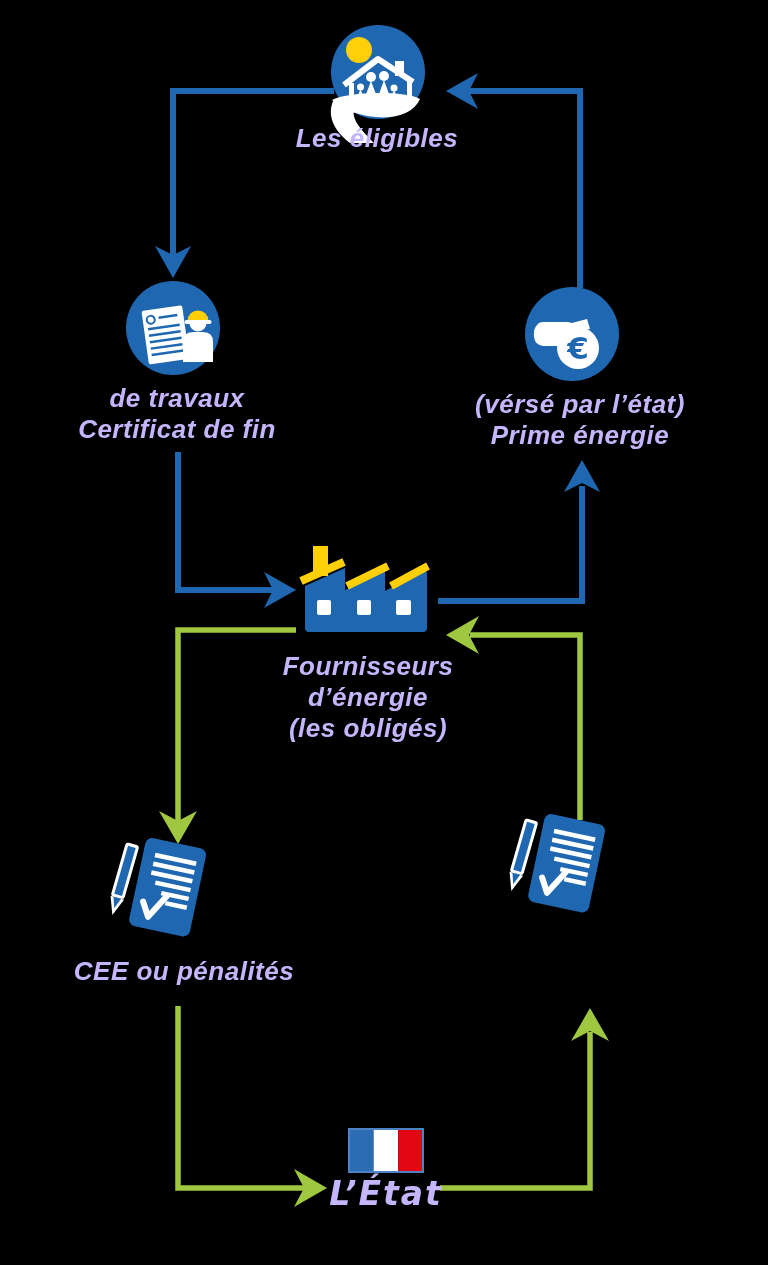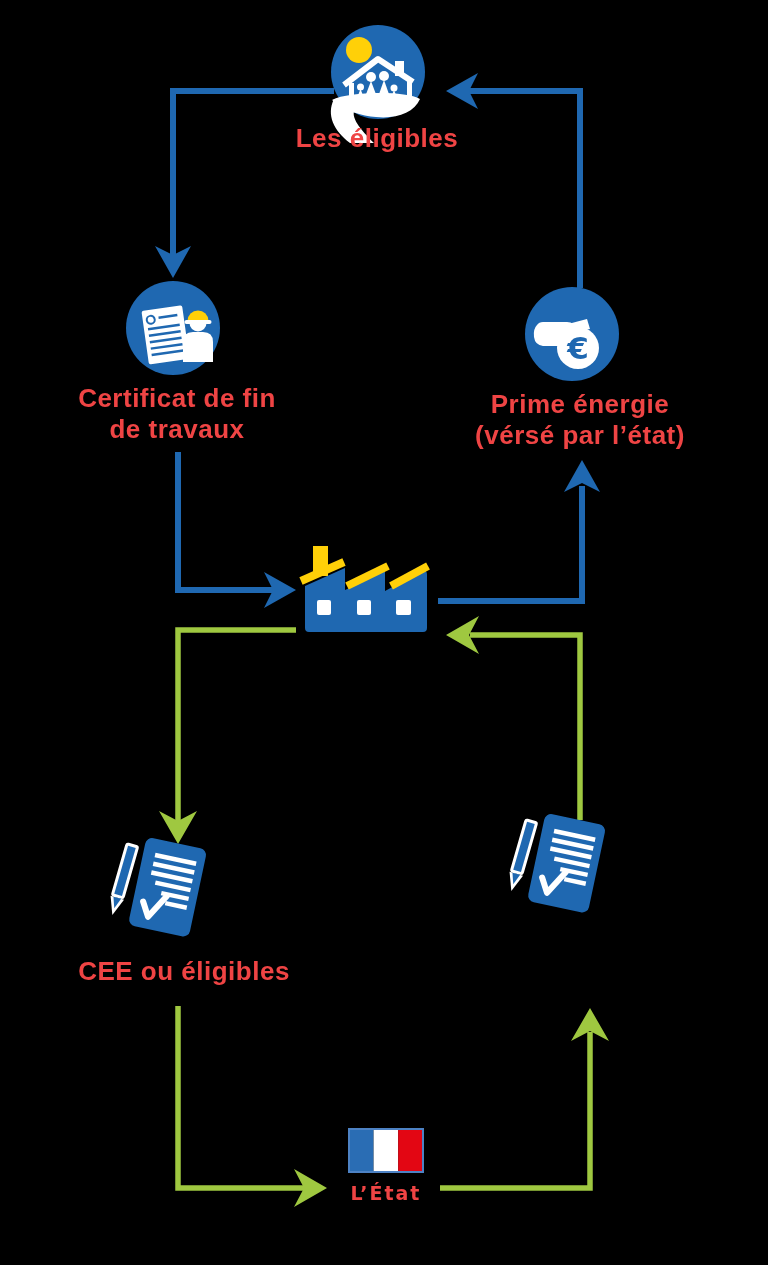--- a/index.html
+++ b/index.html
@@ -1,23 +1,23 @@
 <!DOCTYPE html>
 <html><head>
 <meta charset="utf-8">
 <style>
   html,body{margin:0;padding:0;background:#000;}
   .canvas{position:relative;width:768px;height:1265px;background:#000;overflow:hidden;
           font-family:"Liberation Sans",sans-serif;}
   .arrows{position:absolute;left:0;top:0;width:768px;height:1265px;}
   .icon{position:absolute;overflow:visible;}
-  .label{position:absolute;text-align:center;font-weight:bold;color:#ef4444;
-         font-size:26px;line-height:31px;letter-spacing:.5px;}
+  .label{position:absolute;text-align:center;font-weight:bold;color:#c4b5fd;
+         font-size:26px;line-height:31px;letter-spacing:.5px;font-style:italic;}
   .label-etat{font-family:"DejaVu Sans","Liberation Sans",sans-serif;
-              font-size:19px;letter-spacing:2px;}
+              font-size:33px;letter-spacing:2px;}
 </style>
 </head>
 <body>
 
 <div class="canvas">
 
   <svg class="arrows" viewBox="0 0 768 1265">
 
     <g stroke="#1f68b1" fill="#1f68b1">
       <path d="M334 91 H173 V256" stroke-width="6" fill="none"></path>
@@ -87,67 +87,72 @@
       <line x1="24" y1="60" x2="56" y2="60" stroke="#1f68b1" stroke-width="2.5"></line>
       <line x1="24" y1="66.5" x2="56" y2="66.5" stroke="#1f68b1" stroke-width="2.5"></line>
       <line x1="24" y1="73" x2="56" y2="73" stroke="#1f68b1" stroke-width="2.5"></line>
     </g>
     <circle cx="73" cy="43" r="8.5" fill="#fff"></circle>
     <path d="M58 82 V62 Q58 52 68 52 L78 52 Q88 52 88 62 V82 Z" fill="#fff"></path>
     <path d="M62.5 41 A10.5 10.5 0 0 1 83.5 41 Z" fill="#ffd008"></path>
     <rect x="59.5" y="40" width="27" height="4" rx="2" fill="#fff"></rect>
   </svg>
   <div class="label" style="left:27px;top:383px;width:300px">
+    <div>de travaux</div>
     <div>Certificat de fin</div>
-    <div>de travaux</div>
   </div>
 
   <svg class="icon" style="left:523px;top:285px" width="98" height="98" viewBox="0 0 98 98">
     <circle cx="49" cy="49" r="47" fill="#1f68b1"></circle>
     <circle cx="55" cy="63" r="21" fill="#fff"></circle>
     <polygon points="45,39 64,34 67,44 48,48" fill="#fff"></polygon>
     <path d="M14 40 Q10 44 11 52 Q12 60 20 61 L44 61 Q52 60 52 53 L52 44 Q52 37 44 37 L20 37 Q16 37 14 40 Z" fill="#fff"></path>
     <text x="55" y="74" text-anchor="middle" font-size="31" font-weight="bold" font-family="DejaVu Sans, sans-serif" fill="#1f68b1">€</text>
   </svg>
   <div class="label" style="left:428px;top:389px;width:304px">
+    <div>(vérsé par l’état)</div>
     <div>Prime énergie</div>
-    <div>(vérsé par l’état)</div>
   </div>
 
   <svg class="icon" style="left:301px;top:545px" width="128" height="90" viewBox="0 0 128 90">
     <rect x="12" y="1" width="15" height="30" fill="#ffd008"></rect>
     <path d="M4 41 L44 23 L44 45 L84 26 L84 46 L121 26 Q126 24 126 30 L126 83 Q126 87 122 87 L8 87 Q4 87 4 83 Z" fill="#1f68b1"></path>
     <line x1="0" y1="36" x2="43" y2="17" stroke="#ffd008" stroke-width="8"></line>
     <line x1="46" y1="41" x2="87" y2="21" stroke="#ffd008" stroke-width="8"></line>
     <line x1="90" y1="41" x2="127" y2="21" stroke="#ffd008" stroke-width="8"></line>
     <rect x="16" y="55" width="14" height="15" rx="2" fill="#fff"></rect>
     <rect x="56" y="55" width="14" height="15" rx="2" fill="#fff"></rect>
     <rect x="95" y="55" width="15" height="15" rx="2" fill="#fff"></rect>
   </svg>
+  <div class="label" style="left:218px;top:651px;width:300px">
+    <div>Fournisseurs</div>
+    <div>d’énergie</div>
+    <div>(les obligés)</div>
+  </div>
 
   <svg class="icon" style="left:106px;top:840px" width="112" height="108" viewBox="0 0 112 108">
     <g transform="rotate(12 60 50)">
       <rect x="30" y="2" width="62" height="90" rx="7" fill="#1f68b1"></rect>
       <line x1="42" y1="18" x2="84" y2="18" stroke="#fff" stroke-width="4.5"></line>
       <line x1="42" y1="27" x2="84" y2="27" stroke="#fff" stroke-width="4.5"></line>
       <line x1="42" y1="36" x2="84" y2="36" stroke="#fff" stroke-width="4.5"></line>
       <line x1="48" y1="45" x2="84" y2="45" stroke="#fff" stroke-width="4.5"></line>
       <line x1="56" y1="54" x2="84" y2="54" stroke="#fff" stroke-width="4.5"></line>
       <line x1="62" y1="63" x2="84" y2="63" stroke="#fff" stroke-width="4.5"></line>
       <path d="M40 66 L48 80 L62 56" stroke="#fff" stroke-width="6" fill="none" stroke-linecap="round" stroke-linejoin="round"></path>
     </g>
     <g transform="translate(20,2) rotate(16)">
       <rect x="0" y="0" width="14" height="56" rx="3" fill="#fff"></rect>
       <rect x="3" y="3" width="8" height="50" fill="#1f68b1"></rect>
       <polygon points="0,56 14,56 7,74" fill="#fff"></polygon>
       <polygon points="3,56 11,56 7,67" fill="#1f68b1"></polygon>
     </g>
   </svg>
   <div class="label" style="left:34px;top:956px;width:300px">
-    <div>CEE ou éligibles</div>
+    <div>CEE ou pénalités</div>
   </div>
 
   <svg class="icon" style="left:505px;top:816px" width="112" height="108" viewBox="0 0 112 108">
     <g transform="rotate(12 60 50)">
       <rect x="30" y="2" width="62" height="90" rx="7" fill="#1f68b1"></rect>
       <line x1="42" y1="18" x2="84" y2="18" stroke="#fff" stroke-width="4.5"></line>
       <line x1="42" y1="27" x2="84" y2="27" stroke="#fff" stroke-width="4.5"></line>
       <line x1="42" y1="36" x2="84" y2="36" stroke="#fff" stroke-width="4.5"></line>
       <line x1="48" y1="45" x2="84" y2="45" stroke="#fff" stroke-width="4.5"></line>
       <line x1="56" y1="54" x2="84" y2="54" stroke="#fff" stroke-width="4.5"></line>

